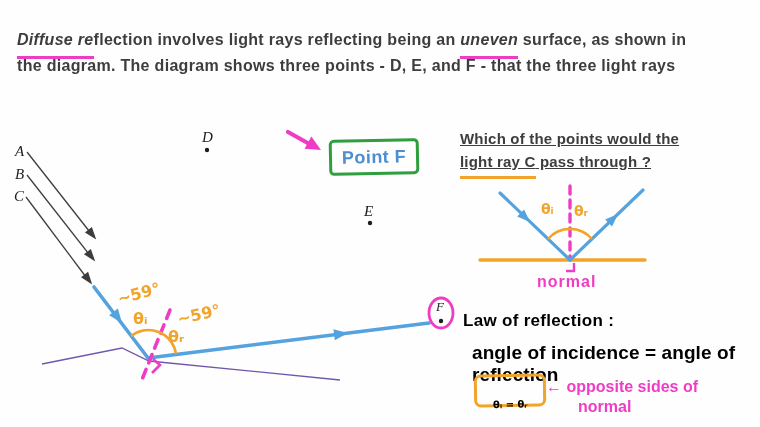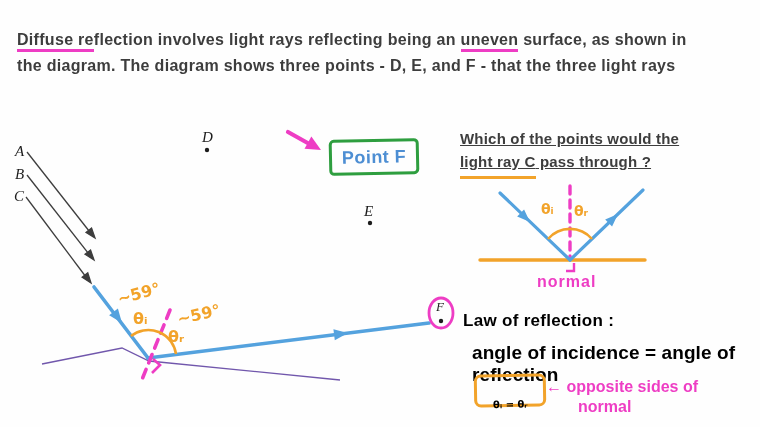--- a/index.html
+++ b/index.html
@@ -6,21 +6,21 @@
   .stage{
     position:relative;width:760px;height:427px;background:#fefefe;
     overflow:hidden;font-family:"Liberation Sans",sans-serif;
   }
   .abs{position:absolute;}
   svg.layer{position:absolute;left:0;top:0;width:760px;height:427px;}
 
   
   .ink{color:#3d3d3d;font-weight:bold;}
   .intro{left:17px;top:27px;width:736px;font-size:16px;line-height:26px;letter-spacing:0.3px;}
-  .u-pink{border-bottom:3px solid #ee3dc4;padding-bottom:1px;}
+  .u-pink{border-bottom:3px solid #ee3dc4;padding-bottom:8px;font-style:italic;}
   .u-orange{border-bottom:3.5px solid #f2a32a;padding-bottom:6px;}
 
   .question{left:460px;top:127px;width:300px;font-size:15px;line-height:23px;letter-spacing:0.2px;text-decoration:underline;}
 
   
   .mathlab{font-family:"Liberation Serif",serif;font-style:italic;font-size:15px;color:#1c1c1c;}
 
   
   .ang{font-family:"DejaVu Sans",sans-serif;color:#f2a32a;font-weight:bold;font-size:16px;white-space:nowrap;}
   .ang-s{font-size:14px;}

